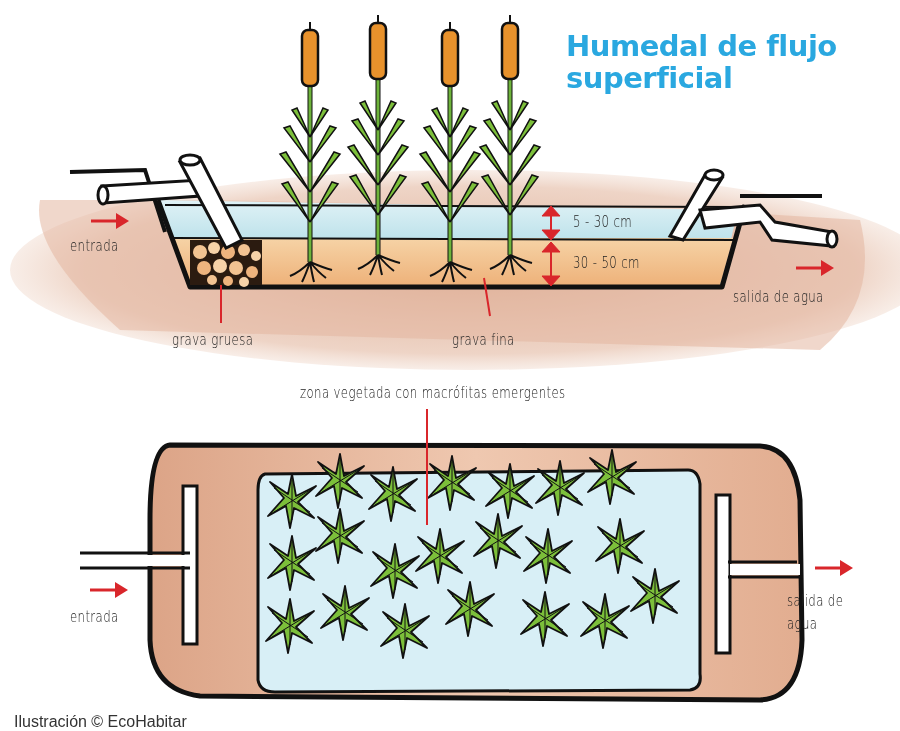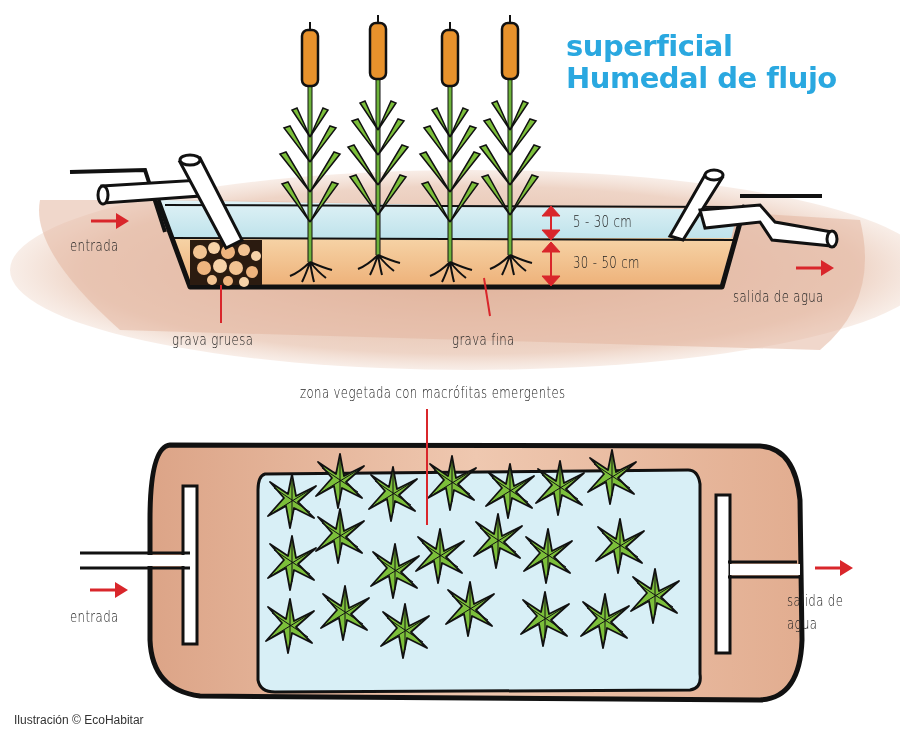--- a/index.html
+++ b/index.html
@@ -1,20 +1,20 @@
 <!DOCTYPE html>
 <html><head>
   <meta charset="utf-8">
   <style>
     html, body { margin: 0; padding: 0; background: #ffffff; }
     body { width: 900px; height: 731px; position: relative; overflow: hidden; font-family: "DejaVu Sans", sans-serif; }
     .title { position: absolute; left: 566px; top: 30px; color: #2aa8e0; font-family: "DejaVu Sans", sans-serif; font-weight: bold; font-size: 29px; line-height: 32px; letter-spacing: -0.5px; }
     .title div { white-space: nowrap; }
     .hand { position: absolute; font-family: "DejaVu Sans", sans-serif; font-size: 15px; color: #222; transform: scaleX(0.78); transform-origin: left top; white-space: nowrap; font-weight: 300; letter-spacing: 0.5px; }
-    .credit { position: absolute; left: 14px; top: 713px; font-family: "Liberation Sans", sans-serif; font-size: 12px; color: #333; white-space: nowrap; }
+    .credit { position: absolute; left: 14px; top: 713px; font-family: "Liberation Sans", sans-serif; font-size: 16px; color: #333; white-space: nowrap; }
     svg.art { position: absolute; left: 0; top: 0; }
   </style>
 </head>
 <body>
 
 <svg class="art" width="900" height="731" viewBox="0 0 900 731" xmlns="http://www.w3.org/2000/svg">
   <defs>
     <radialGradient id="soilGrad" cx="50%" cy="50%" r="60%">
       <stop offset="0%" stop-color="#d8a487" stop-opacity="0.9"></stop>
       <stop offset="70%" stop-color="#e7c2ae" stop-opacity="0.7"></stop>
@@ -167,22 +167,22 @@
       <path d="M115,582 L128,590 L115,598 Z" fill="#d9262b"></path>
     </g>
     <g>
       <line x1="815" y1="568" x2="842" y2="568" stroke="#d9262b" stroke-width="3"></line>
       <path d="M840,560 L853,568 L840,576 Z" fill="#d9262b"></path>
     </g>
   </g>
 </svg>
 
 <div class="title">
+  <div>Humedal de flujo</div>
   <div>superficial</div>
-  <div>Humedal de flujo</div>
 </div>
 
 <div class="hand" style="left:70px; top:237px;">entrada</div>
 <div class="hand" style="left:733px; top:288px;">salida de agua</div>
 <div class="hand" style="left:172px; top:331px;">grava gruesa</div>
 <div class="hand" style="left:452px; top:331px;">grava fina</div>
 <div class="hand" style="left:573px; top:213px;">5 - 30 cm</div>
 <div class="hand" style="left:573px; top:254px;">30 - 50 cm</div>
 
 <div class="hand" style="left:300px; top:384px;">zona vegetada con macrófitas emergentes</div>

